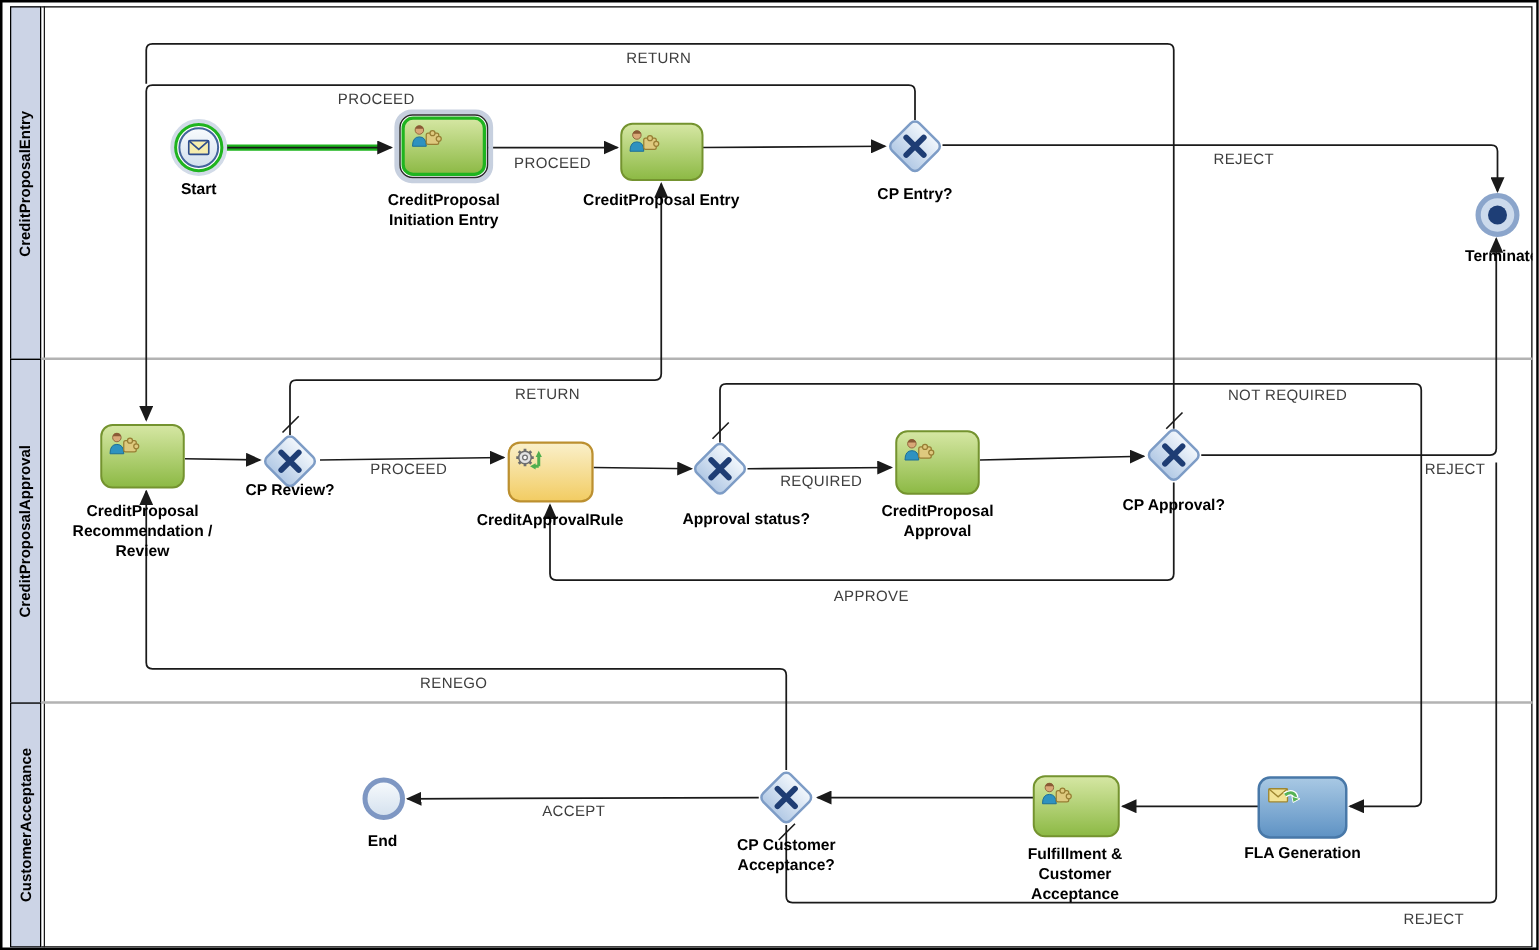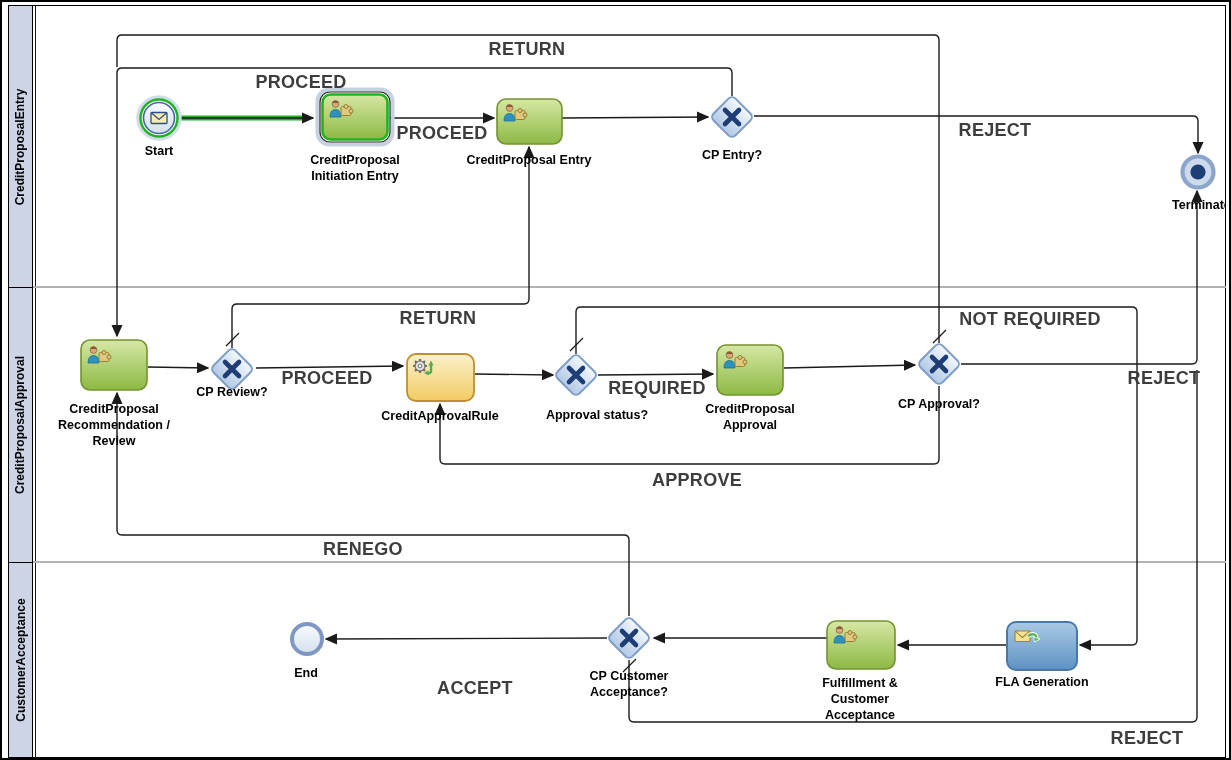--- a/index.html
+++ b/index.html
@@ -4,21 +4,21 @@
 <style>
   html,body{margin:0;padding:0;background:#888;}
   .stage{position:relative;width:1231px;height:760px;background:#fff;border:2px solid #000;box-sizing:border-box;overflow:hidden;font-family:"Liberation Sans",sans-serif;}
   .pool{position:absolute;left:6px;top:3px;width:1218px;height:753px;border:1.5px solid #000;box-sizing:border-box;}
   .content-border{position:absolute;left:33px;top:3px;height:753px;width:0;border-left:1.5px solid #1a1a1a;}
   .lane-divider{position:absolute;left:31px;width:1193px;height:2px;background:#b3b3b3;}
   .lane-cell{position:absolute;left:6px;width:25px;background:#ccd4e6;border:1px solid #000;box-sizing:border-box;display:flex;align-items:center;justify-content:center;}
   .lane-cell span{transform:rotate(-90deg);white-space:nowrap;font-weight:bold;font-size:12px;color:#000;}
   svg.wires{position:absolute;left:0;top:0;z-index:2;}
   .nl{position:absolute;z-index:3;transform:translateX(-50%);text-align:center;font-weight:bold;font-size:12.5px;color:#000;white-space:pre-line;line-height:1.28;}
-  .fl{position:absolute;z-index:3;transform:translateX(-50%);font-weight:bold;font-size:18px;color:#3d3d3d;white-space:nowrap;letter-spacing:.3px;}
+  .fl{position:absolute;z-index:3;transform:translateX(-50%);font-weight:normal;font-size:12px;color:#3d3d3d;white-space:nowrap;letter-spacing:.3px;}
   .term-label{position:absolute;z-index:3;left:1170px;top:196px;width:54px;overflow:hidden;font-weight:bold;font-size:12.5px;color:#000;white-space:nowrap;}
 </style>
 </head>
 <body>
 
 <div class="stage">
 
   <div class="pool"></div>
   <div class="content-border"></div>
 
@@ -265,16 +265,16 @@
   <div class="fl" style="left:299px;top:70px;">PROCEED</div>
   <div class="fl" style="left:440px;top:121px;">PROCEED</div>
   <div class="fl" style="left:993px;top:118px;">REJECT</div>
   <div class="fl" style="left:436px;top:306px;">RETURN</div>
   <div class="fl" style="left:325px;top:366px;">PROCEED</div>
   <div class="fl" style="left:1028px;top:307px;">NOT REQUIRED</div>
   <div class="fl" style="left:655px;top:376px;">REQUIRED</div>
   <div class="fl" style="left:1162px;top:366px;">REJECT</div>
   <div class="fl" style="left:695px;top:468px;text-align:center;">APPROVE</div>
   <div class="fl" style="left:339px;top:537px;padding-left:44px;">RENEGO</div>
-  <div class="fl" style="left:473px;top:640px;margin-top:36px;">ACCEPT</div>
+  <div class="fl" style="left:457px;top:640px;">ACCEPT</div>
   <div class="fl" style="left:1145px;top:726px;">REJECT</div>
 
 </div>
 
 </body></html>

